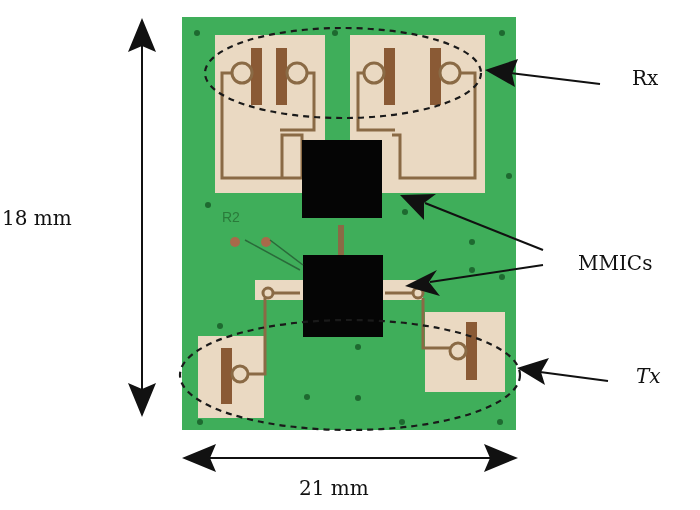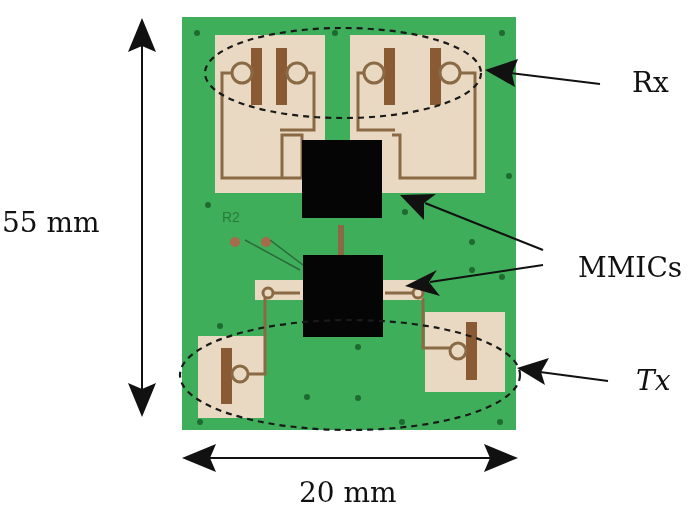--- a/index.html
+++ b/index.html
@@ -1,17 +1,17 @@
 <!DOCTYPE html>
 <html><head>
 <meta charset="utf-8">
 <style>
   html,body{margin:0;padding:0;background:#fff;}
   body{width:700px;height:510px;position:relative;overflow:hidden;font-family:"DejaVu Serif","Liberation Serif",serif;}
-  .lbl{position:absolute;color:#111;font-size:28px;white-space:nowrap;}
+  .lbl{position:absolute;color:#111;font-size:20px;white-space:nowrap;}
   svg{position:absolute;left:0;top:0;}
 </style>
 </head>
 <body>
 
 <svg width="700" height="510" viewBox="0 0 700 510">
   <defs>
     <marker id="ah" markerWidth="10" markerHeight="10" refX="8" refY="5" orient="auto" markerUnits="userSpaceOnUse">
     </marker>
   </defs>
@@ -106,17 +106,17 @@
     <polygon points="485,70 518,59 512,74 515,87" stroke="none"></polygon>
     <line x1="543" y1="250" x2="425" y2="203"></line>
     <polygon points="400,195 436,194 424,203 424,220" stroke="none"></polygon>
     <line x1="543" y1="265" x2="430" y2="282"></line>
     <polygon points="405,286 437,270 429,282 440,296" stroke="none"></polygon>
     <line x1="608" y1="381" x2="540" y2="372"></line>
     <polygon points="517,368 549,358 541,372 545,385" stroke="none"></polygon>
   </g>
 </svg>
 
-<div class="lbl" style="left:2px;top:206px;">55 mm</div>
-<div class="lbl" style="left:299px;top:476px;">20 mm</div>
+<div class="lbl" style="left:2px;top:206px;">18 mm</div>
+<div class="lbl" style="left:299px;top:476px;">21 mm</div>
 <div class="lbl" style="left:632px;top:66px;">Rx</div>
 <div class="lbl" style="left:578px;top:251px;">MMICs</div>
 <div class="lbl" style="left:636px;top:364px;font-style:italic;">Tx</div>
 
 </body></html>

